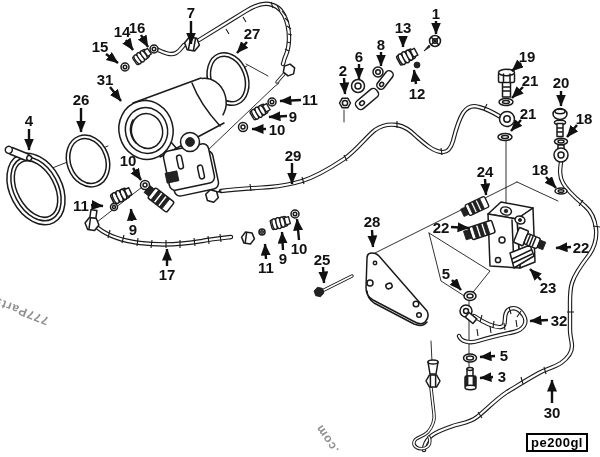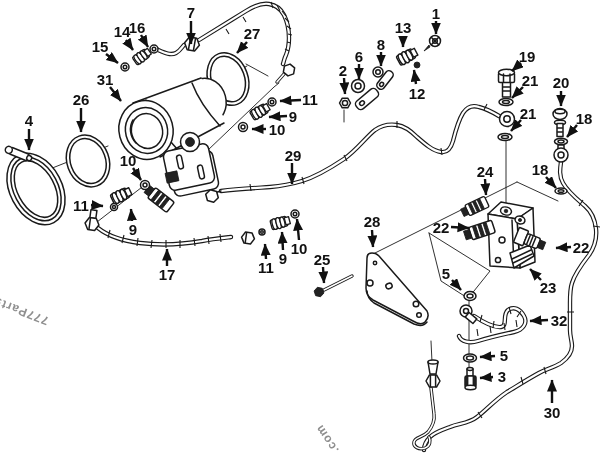--- a/index.html
+++ b/index.html
@@ -516,13 +516,14 @@
           <line x1="91" y1="205" x2="103" y2="206" marker-end="url(#ah)"></line>
           <text x="81" y="205">11</text>
         </g>
         <g class="co">
           <line x1="132" y1="221" x2="131" y2="209" marker-end="url(#ah)"></line>
           <text x="133" y="229">9</text>
         </g>
       </g>
   </svg>
 
+  <div class="codebox">pe200gl</div>
 </div>
 
 </body></html>

